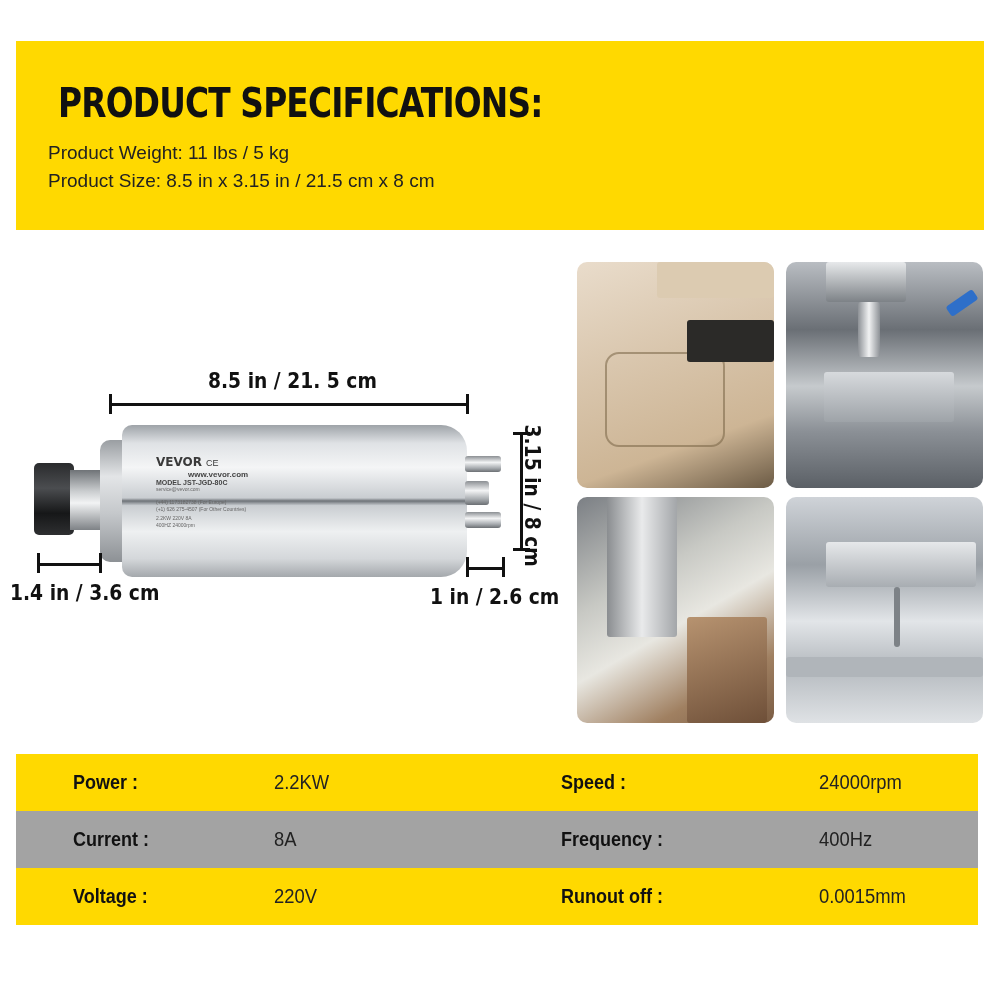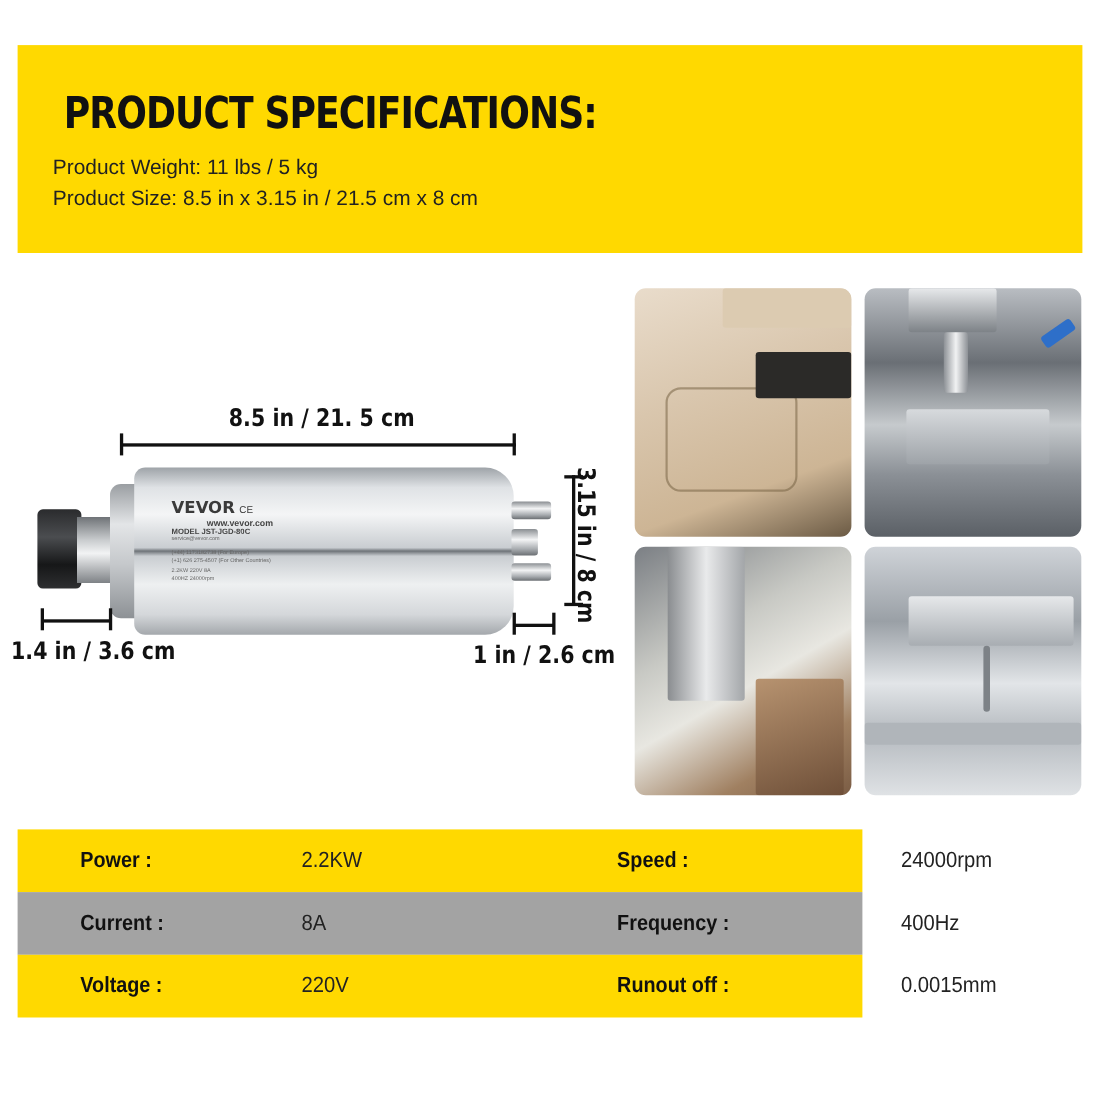--- a/index.html
+++ b/index.html
@@ -40,41 +40,41 @@
     position: absolute; left: 70px; top: 470px; width: 36px; height: 60px;
     background: linear-gradient(180deg, #6f7377, #c9ccce 35%, #f2f3f4 55%, #7e8286);
   }
   .nut {
     position: absolute; left: 34px; top: 463px; width: 40px; height: 72px;
     border-radius: 5px;
     background: linear-gradient(180deg, #2a2b2d, #4b4d50 35%, #161718 70%, #2e2f31);
   }
   .fitting { position: absolute; border-radius: 3px; background: linear-gradient(180deg, #8b8f93, #f3f4f5 40%, #a9adb1 75%, #6b6f73); }
   .label-area { position: absolute; left: 156px; top: 452px; }
-  .brand { font-family: "DejaVu Sans", sans-serif; font-weight: bold; font-size: 15px; color: #3a3a3a; }
+  .brand { font-family: "DejaVu Sans", sans-serif; font-weight: bold; font-size: 12px; color: #3a3a3a; }
   .ce { font-size: 9px; color: #3a3a3a; margin-left: 4px; }
   .lbl-url { font-size: 8px; color: #444; font-weight: bold; }
   .lbl-model { font-size: 7px; color: #444; font-weight: bold; }
   .lbl-small { font-size: 5px; color: #666; line-height: 7px; }
 
   
   .photo { position: absolute; border-radius: 10px; overflow: hidden; }
   .photo-1 { left: 577px; top: 262px; width: 197px; height: 226px;
     background: linear-gradient(160deg, #e9dccb 0%, #d9c6ad 40%, #cdb595 75%, #6b5a44 100%); }
   .photo-2 { left: 786px; top: 262px; width: 197px; height: 226px;
     background: linear-gradient(180deg, #b9bdc2 0%, #6a6f75 30%, #c6cacd 55%, #8b9096 75%, #5b6066 100%); }
   .photo-3 { left: 577px; top: 497px; width: 197px; height: 226px;
     background: linear-gradient(150deg, #7b7f84 0%, #c8c9c4 35%, #e8e7e1 55%, #a08061 80%, #7a5c44 100%); }
   .photo-4 { left: 786px; top: 497px; width: 197px; height: 226px;
     background: linear-gradient(180deg, #cfd3d8 0%, #9aa0a6 30%, #e2e5e8 55%, #b5babf 75%, #dfe2e5 100%); }
   .photo-frame { position: absolute; border: 2px solid rgba(120,100,70,0.55); border-radius: 14px; }
   .photo-panel { position: absolute; border-radius: 3px; }
 
   
-  .spec-table { position: absolute; left: 16px; top: 754px; width: 768px; }
+  .spec-table { position: absolute; left: 16px; top: 754px; width: 962px; }
   .spec-row { position: relative; height: 57px; }
   .spec-row.odd { background: #FFD900; }
   .spec-row.even { background: #a3a3a3; }
   .cell { position: absolute; top: 0; height: 57px; line-height: 57px; font-size: 20px; white-space: nowrap; }
   .cell.key { font-weight: bold; color: #111; transform: scaleX(0.9); transform-origin: left center; }
   .cell.val { color: #222; transform: scaleX(0.92); transform-origin: left center; }
   .c1 { left: 57px; } .c2 { left: 258px; } .c3 { left: 545px; } .c4 { left: 803px; }
 </style>
 </head>
 <body>

